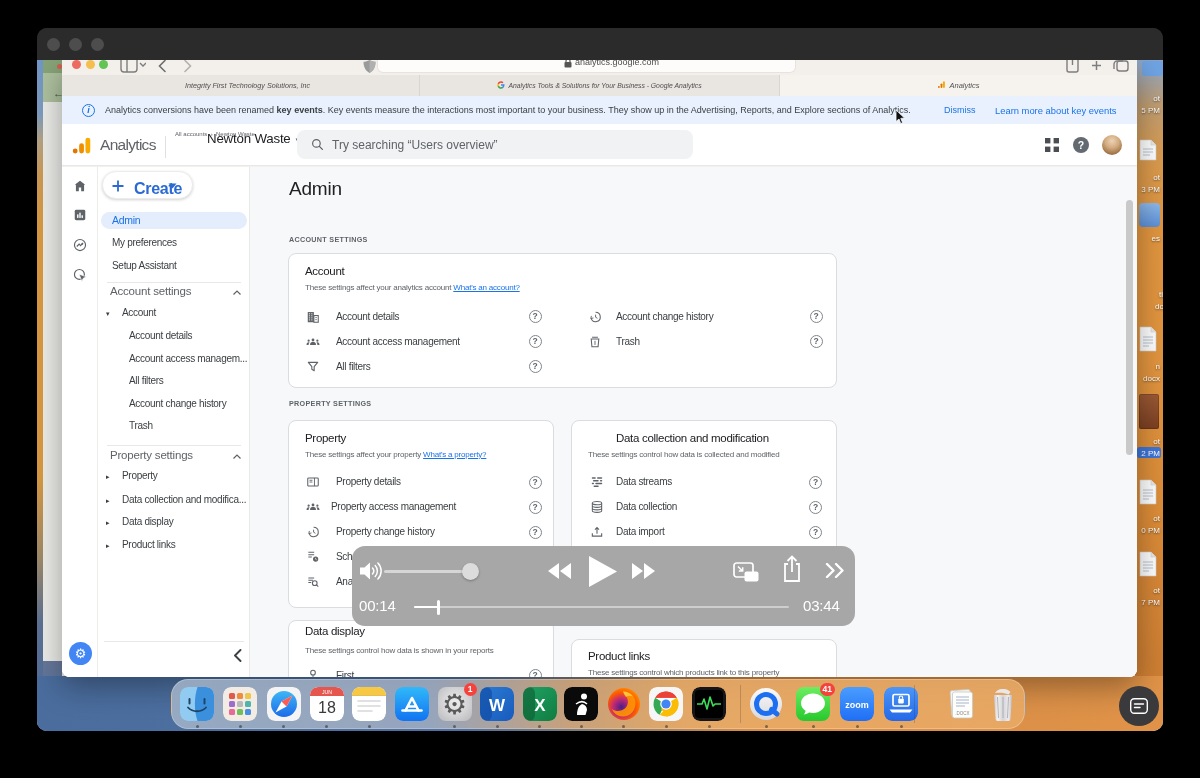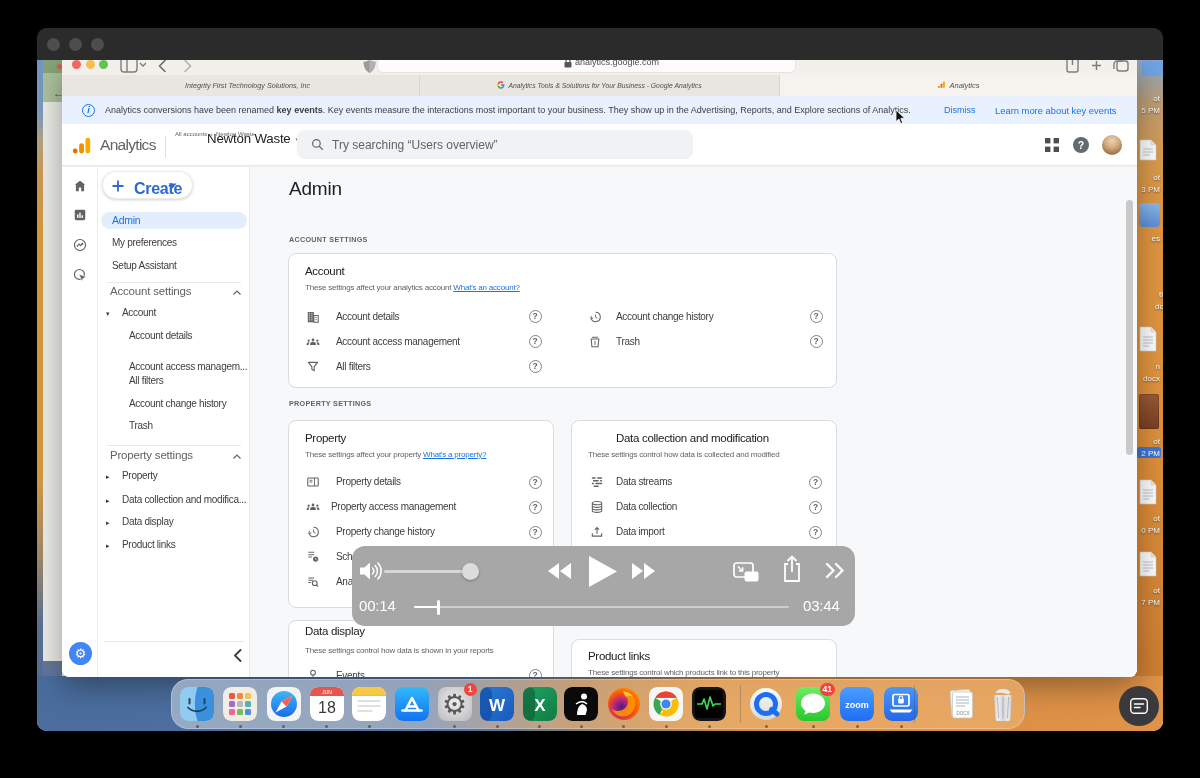--- a/index.html
+++ b/index.html
@@ -270,21 +270,21 @@
           <div class="navitem" style="top:70px;">My preferences</div>
           <div class="navitem" style="top:93px;">Setup Assistant</div>
           <div class="navdiv" style="top:115px;"></div>
           <div class="navhdr" style="top:118px;">Account settings</div>
           <svg style="position:absolute;left:135px;top:123px;" width="8" height="5" viewBox="0 0 8 5">
               <path d="M0.5 4.5 L4 1 L7.5 4.5" fill="none" stroke="#5f6368" stroke-width="1.2"></path>
             </svg>
           <div class="tri" style="left:8px;top:143px;">▾</div>
           <div class="navitem" style="left:24px;top:140px;">Account</div>
           <div class="navsub" style="top:163px;">Account details</div>
-          <div class="navsub" style="top:185.5px;margin-top:8px;">Account access managem...</div>
+          <div class="navsub" style="top:185.5px;">Account access managem...</div>
           <div class="navsub" style="top:208px;">All filters</div>
           <div class="navsub" style="top:230.5px;">Account change history</div>
           <div class="navsub" style="top:253px;">Trash</div>
           <div class="navdiv" style="top:278px;"></div>
           <div class="navhdr" style="top:282px;">Property settings</div>
           <svg style="position:absolute;left:135px;top:287px;" width="8" height="5" viewBox="0 0 8 5">
               <path d="M0.5 4.5 L4 1 L7.5 4.5" fill="none" stroke="#5f6368" stroke-width="1.2"></path>
             </svg>
           <div class="tri" style="left:8px;top:306px;">▸</div>
           <div class="navitem" style="left:24px;top:303px;">Property</div>
@@ -411,21 +411,21 @@
             <div class="item" style="left:44px;top:105px;">Data import</div>
             <div class="qm" style="left:237px;top:104.5px;">?</div>
           </div>
           <div class="card" id="card-datadisplay" style="left:38px;top:453px;width:266px;height:85px;">
             <div class="cardtitle" style="top:4px;">Data display</div>
             <div class="cardsub" style="top:25px;">These settings control how data is shown in your reports</div>
             <svg class="icm" style="left:17px;top:47px;" viewBox="0 0 24 24">
                 <circle cx="12" cy="8" r="4" fill="none" stroke="#5f6368" stroke-width="1.8"></circle>
                 <path d="M12 12 v8 M8 20 h8 M12 16 l-5 4 M12 16 l5 4" stroke="#5f6368" stroke-width="1.6" fill="none"></path>
               </svg>
-            <div class="item" style="left:47px;top:49px;">Events</div>
+            <div class="item" style="left:47px;top:49px;">First</div>
             <div class="qm" style="left:239.5px;top:48px;">?</div>
           </div>
           <div class="card" id="card-productlinks" style="left:321px;top:472px;width:266px;height:66px;">
             <div class="cardtitle" style="top:10px;">Product links</div>
             <div class="cardsub" style="top:28px;">These settings control which products link to this property</div>
           </div>
         </div>
         <div id="scrollthumb"></div>
         <div style="position:absolute;left:7px;top:474.5px;width:23px;height:23px;border-radius:50%;background:#4285f4;color:#fff;text-align:center;line-height:23px;font-size:13px;">⚙</div>
       </div>

